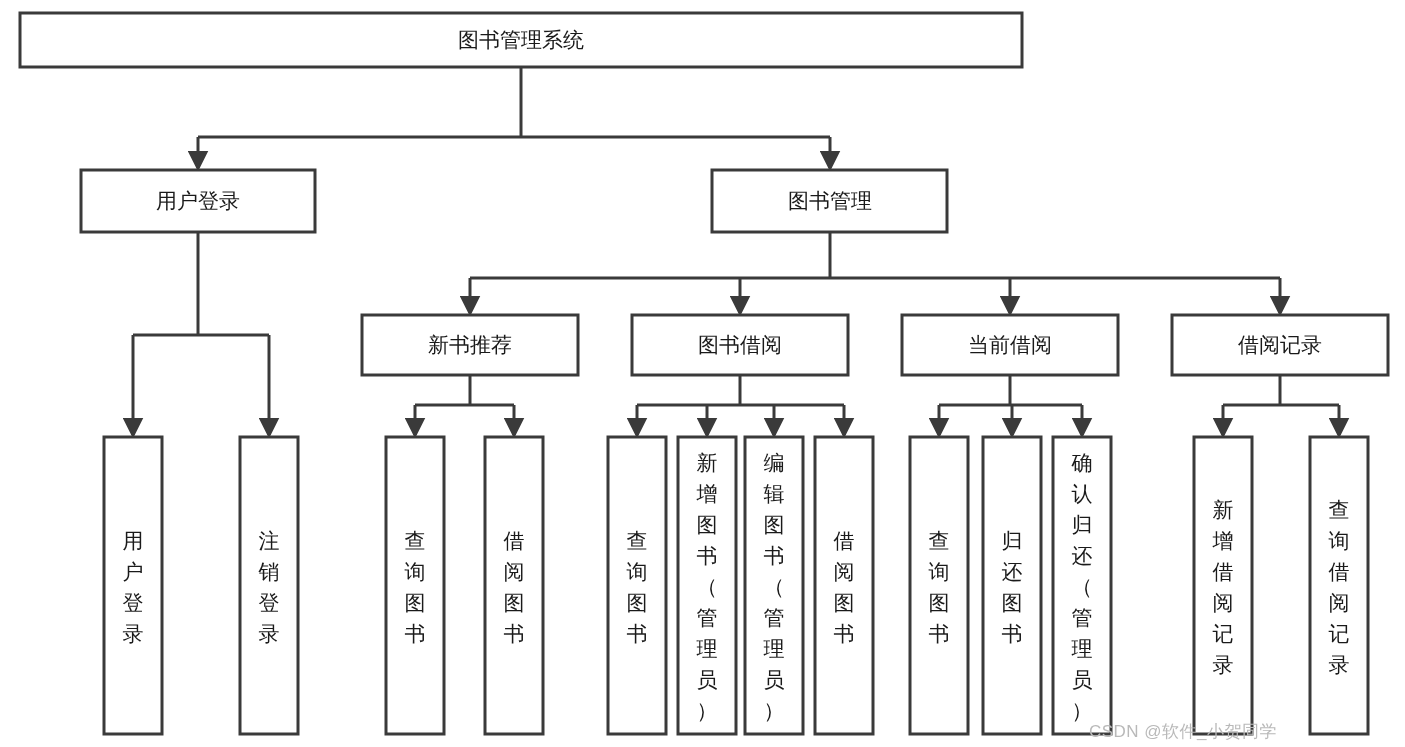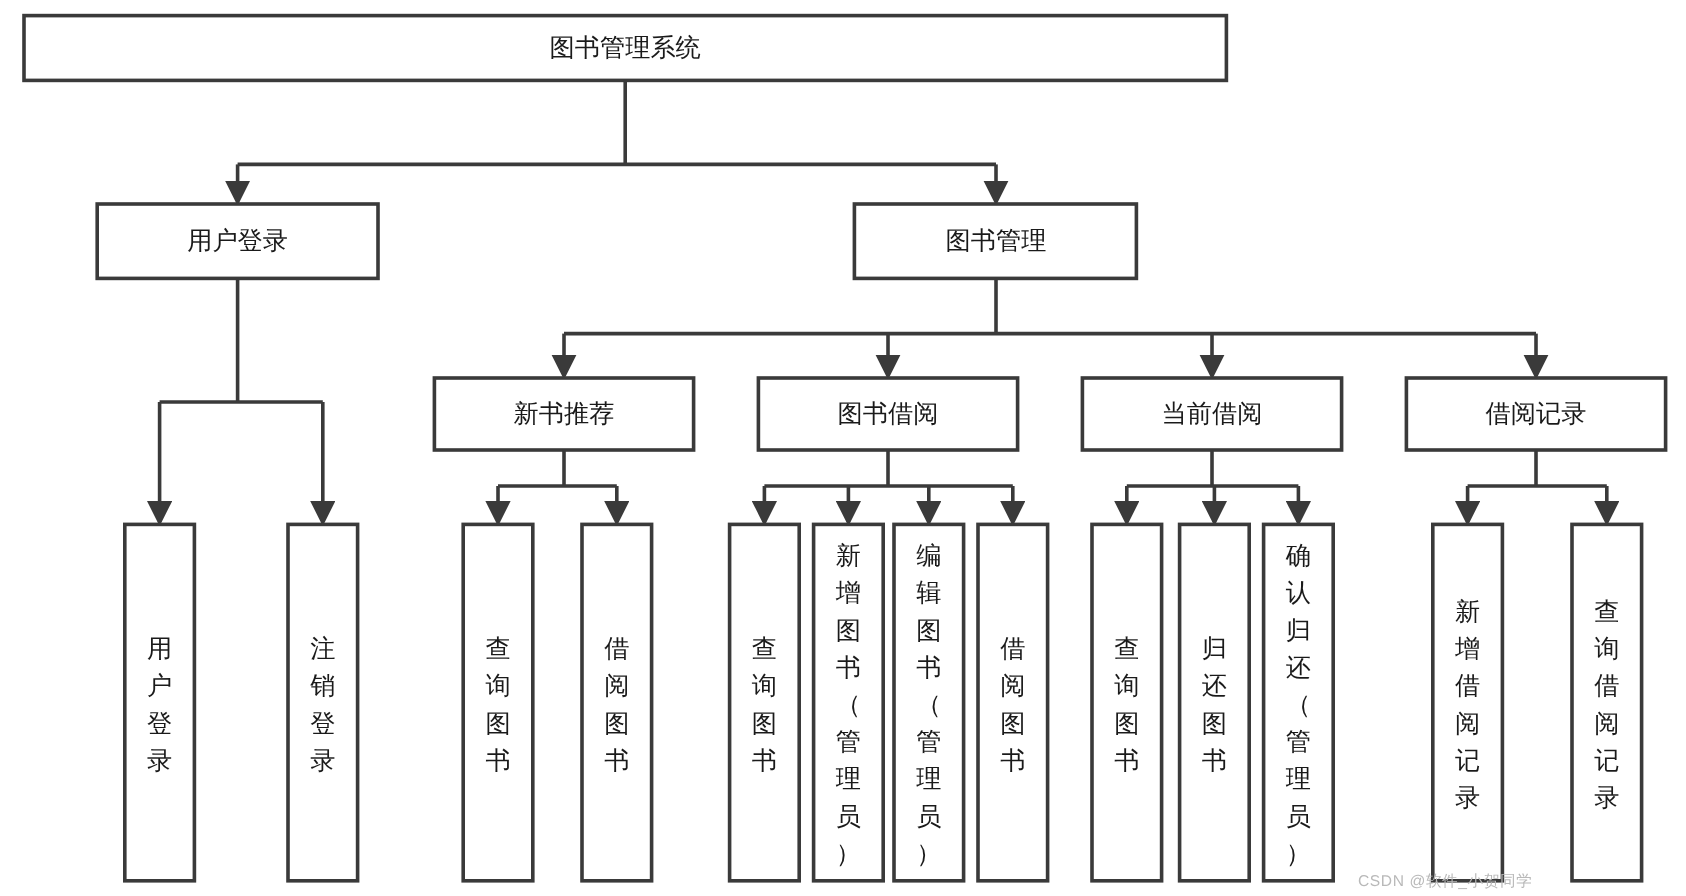--- a/index.html
+++ b/index.html
@@ -52,21 +52,21 @@
   }
   .arrow-head {
     fill: #3a3a3a;
     stroke: none;
   }
   .watermark {
     position: absolute;
     right: 8px;
     bottom: 4px;
     font-family: "Liberation Sans", "DejaVu Sans", sans-serif;
-    font-size: 13px;
+    font-size: 17px;
     color: #b9b9b9;
     letter-spacing: 0.5px;
     white-space: nowrap;
     pointer-events: none;
   }
 </style>
 </head>
 <body>
 
 <div id="diagram-root">

